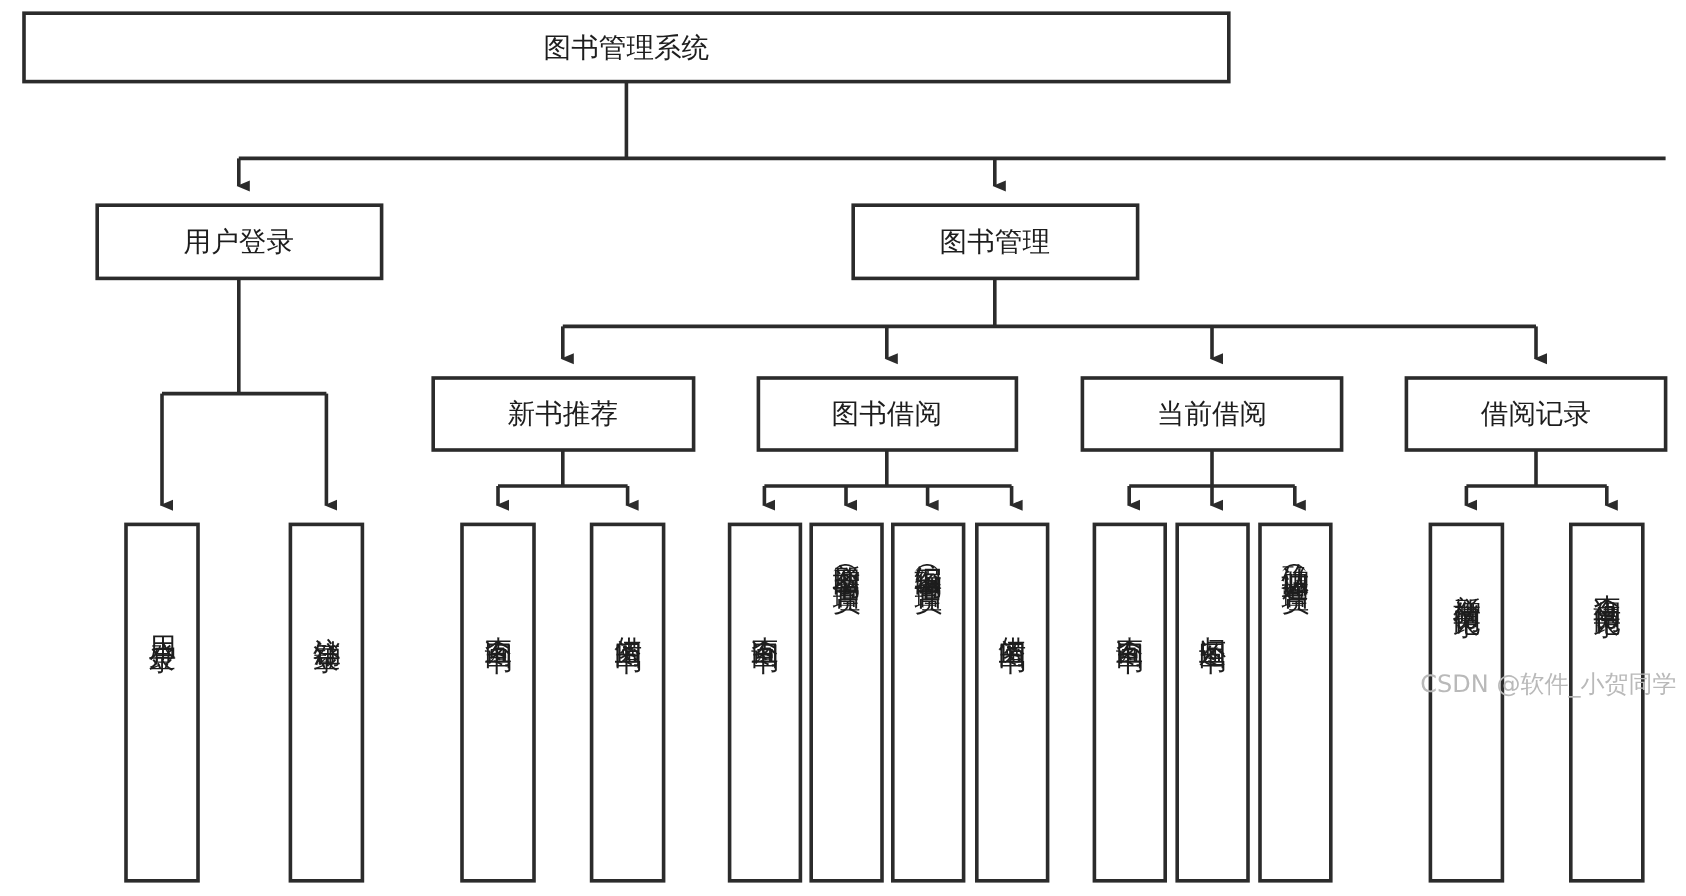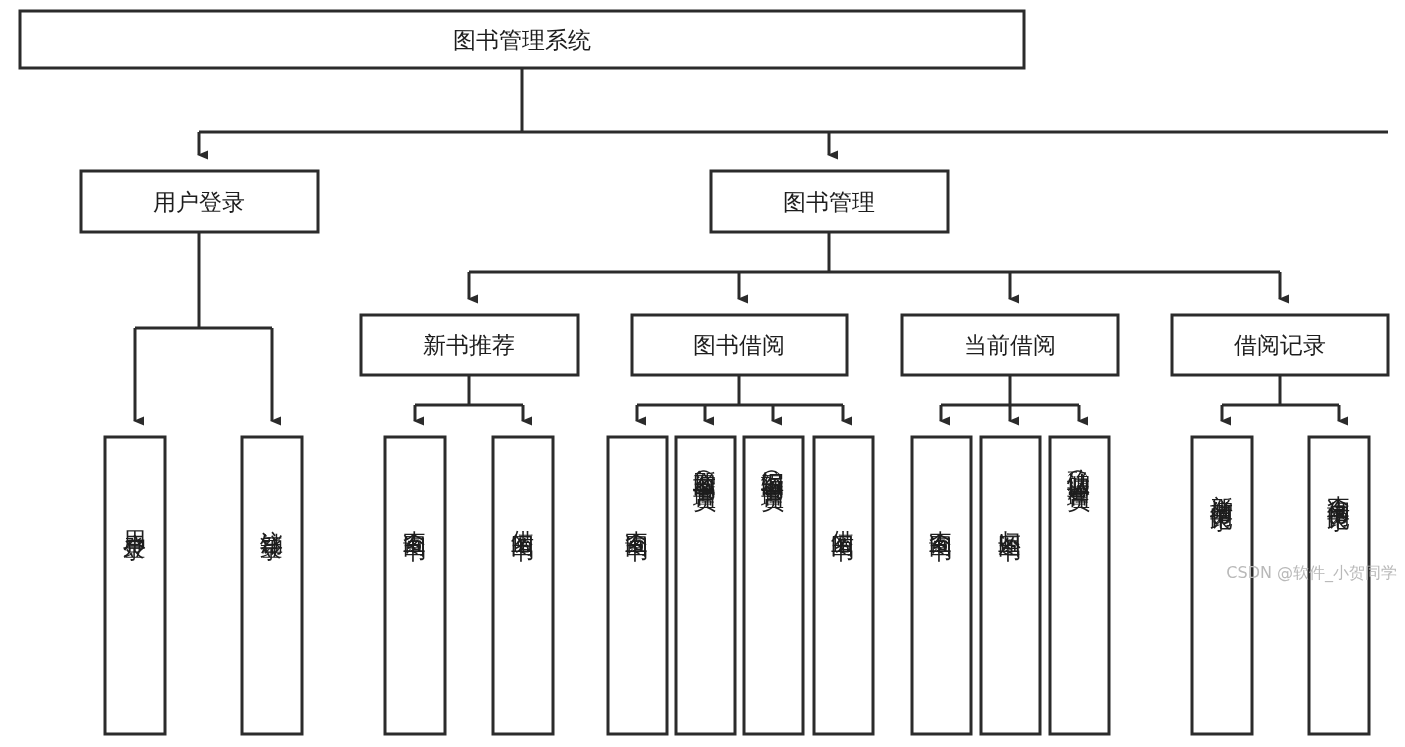--- a/index.html
+++ b/index.html
@@ -45,21 +45,21 @@
     fill: none;
   }
   .arrow-head {
     fill: #2b2b2b;
   }
   .watermark {
     position: absolute;
     right: 8px;
     bottom: 4px;
     font-family: "DejaVu Sans", "Liberation Sans", sans-serif;
-    font-size: 16px;
+    font-size: 20px;
     color: #b9b9b9;
     white-space: nowrap;
     user-select: none;
   }
 </style>
 </head>
 <body>
 
 <div id="diagram-root">
   <svg width="1405" height="747" viewBox="0 0 1405 747" xmlns="http://www.w3.org/2000/svg">

